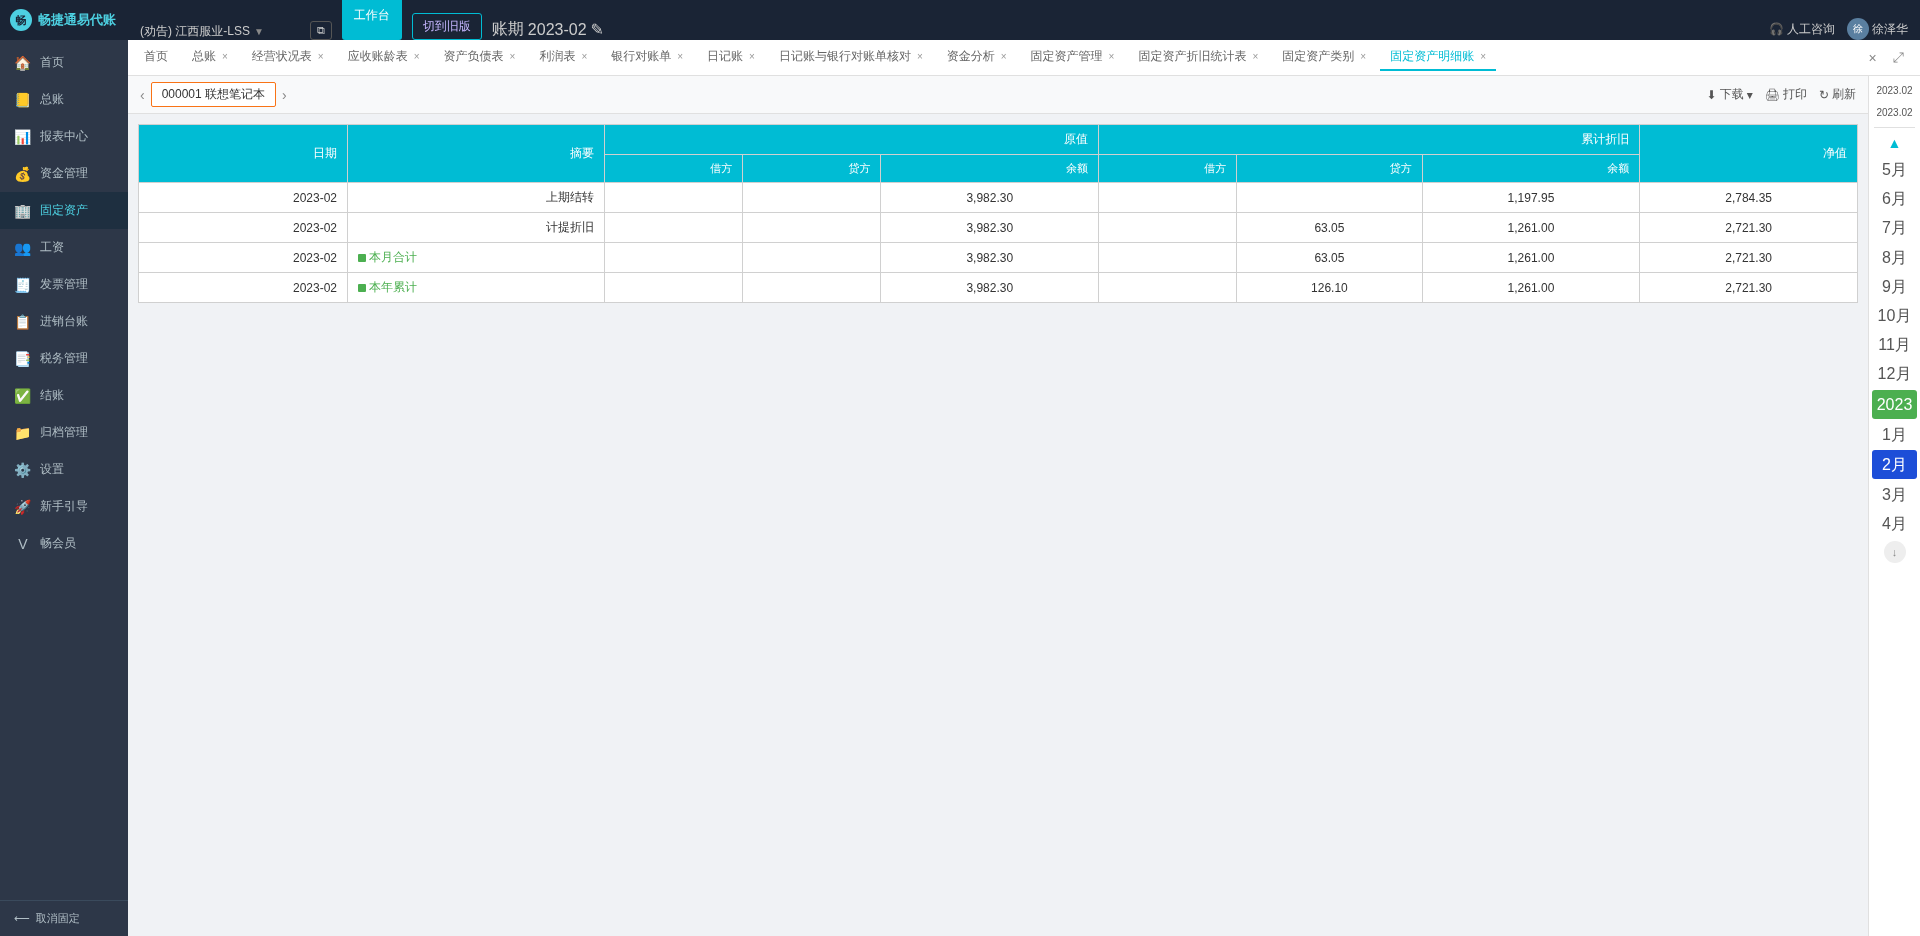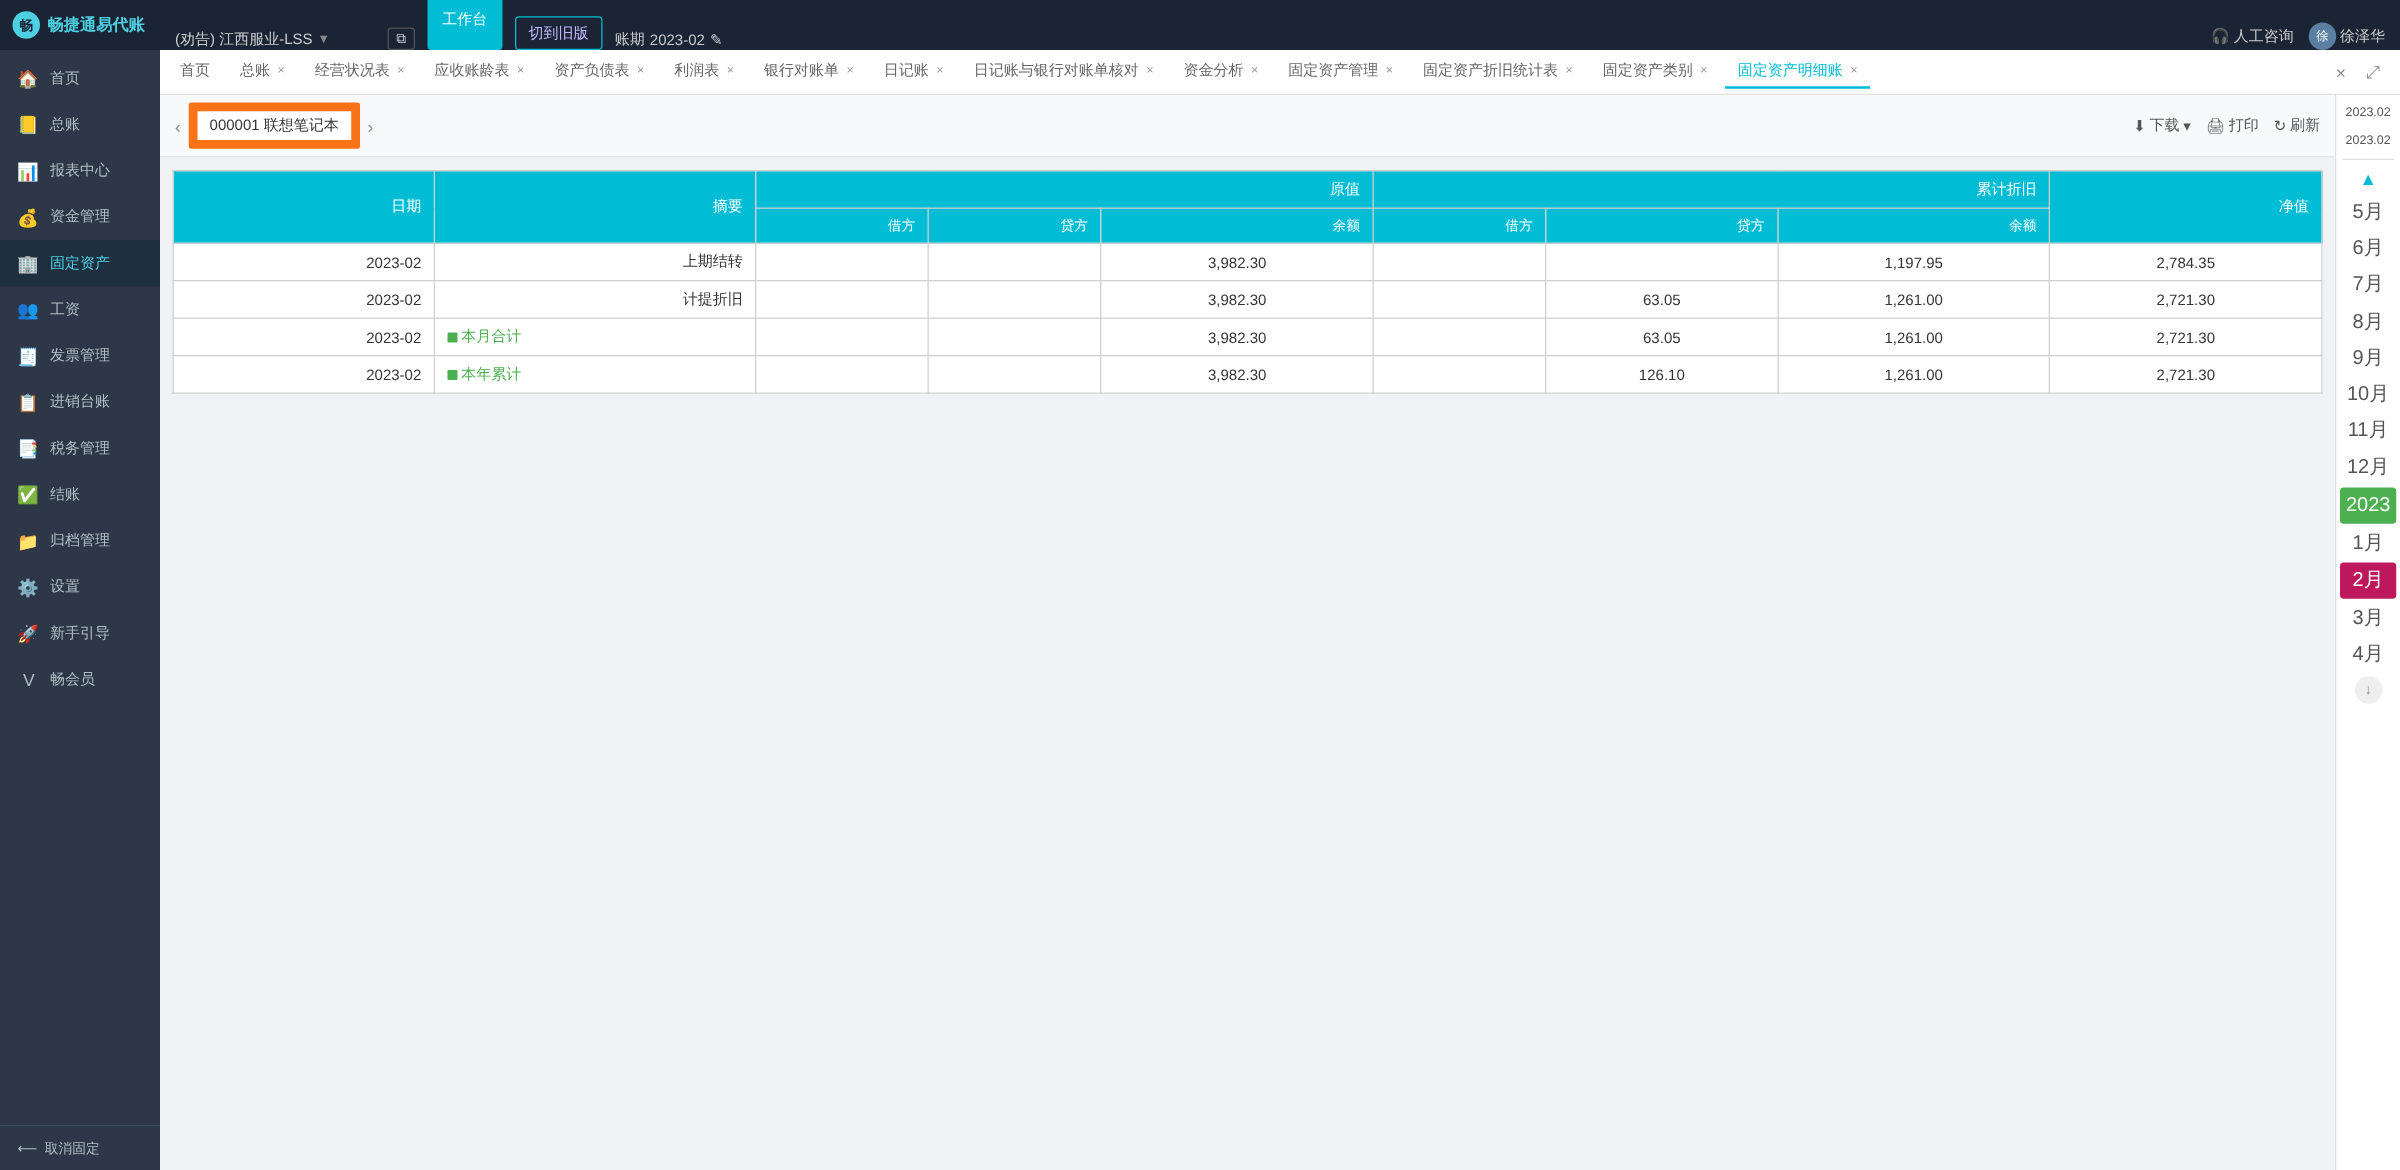--- a/index.html
+++ b/index.html
@@ -101,21 +101,21 @@
       background: none;
       border: 1px solid #00bcd4;
       color: #c4b5fd;
       padding: 4px 10px;
       border-radius: 3px;
       cursor: pointer;
       font-size: 12px;
     }
     .topbar-period {
       color: #ccc;
-      font-size: 12px;
+      font-size: 16px;
       display: flex;
       align-items: center;
       gap: 4px;
     }
     .topbar-right {
       margin-left: auto;
       display: flex;
       align-items: center;
       gap: 12px;
       color: #ccc;
@@ -214,21 +214,21 @@
       border: none;
       color: #888;
       cursor: pointer;
       font-size: 14px;
     }
     .sub-header-breadcrumb {
       font-size: 12px;
       color: #333;
       padding: 3px 10px;
       background: #fff;
-      border: 7px solid #f97316;
+      border: 1px solid #f97316;
       border-radius: 2px;
     }
     .sub-header-actions {
       margin-left: auto;
       display: flex;
       align-items: center;
       gap: 12px;
     }
     .action-btn {
       display: flex;
@@ -321,21 +321,21 @@
       line-height: 1.2;
     }
     .right-panel-item.active-year {
       background: #4caf50;
       color: #fff;
       border-radius: 3px;
       margin: 1px 3px;
       width: calc(100% - 6px);
     }
     .right-panel-item.active-month {
-      background: #be185d;
+      background: #1d4ed8;
       color: #fff;
       border-radius: 3px;
       margin: 1px 3px;
       width: calc(100% - 6px);
     }
     .right-panel-sep {
       width: 80%;
       height: 1px;
       background: #e0e0e0;
       margin: 3px auto;

